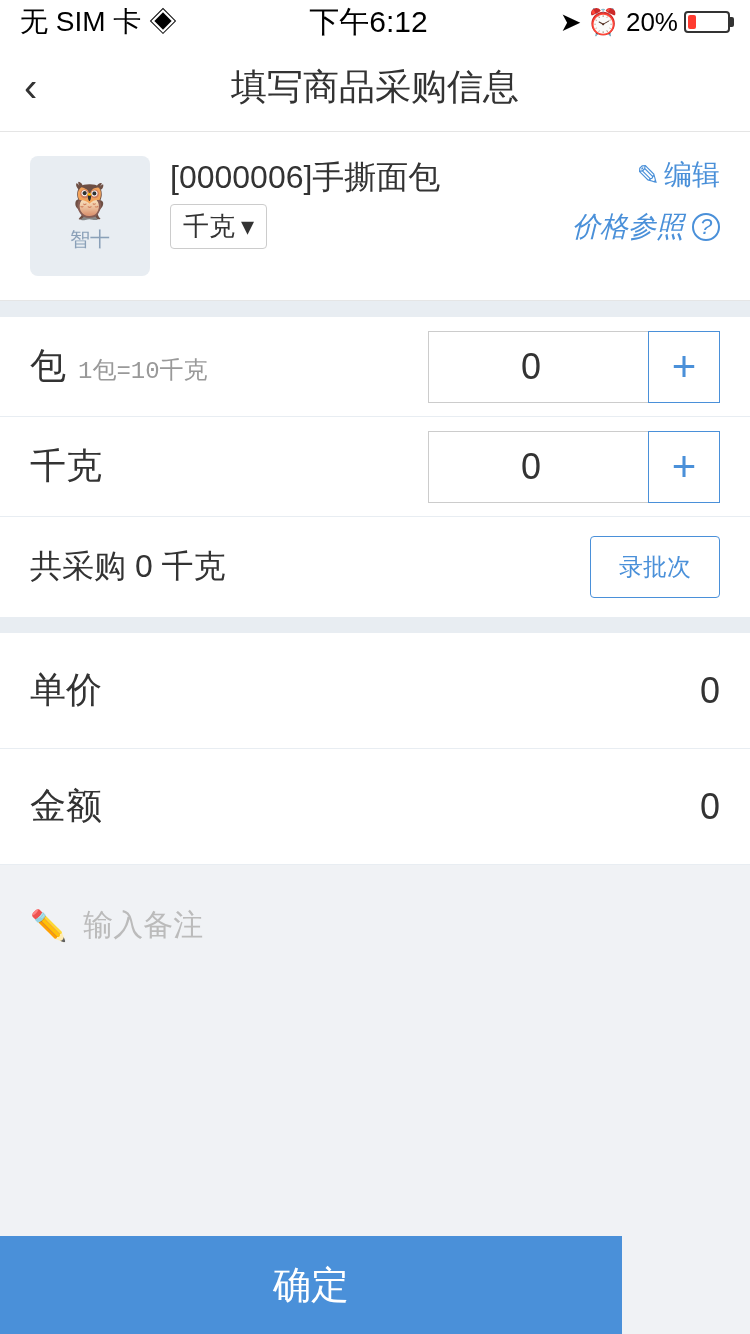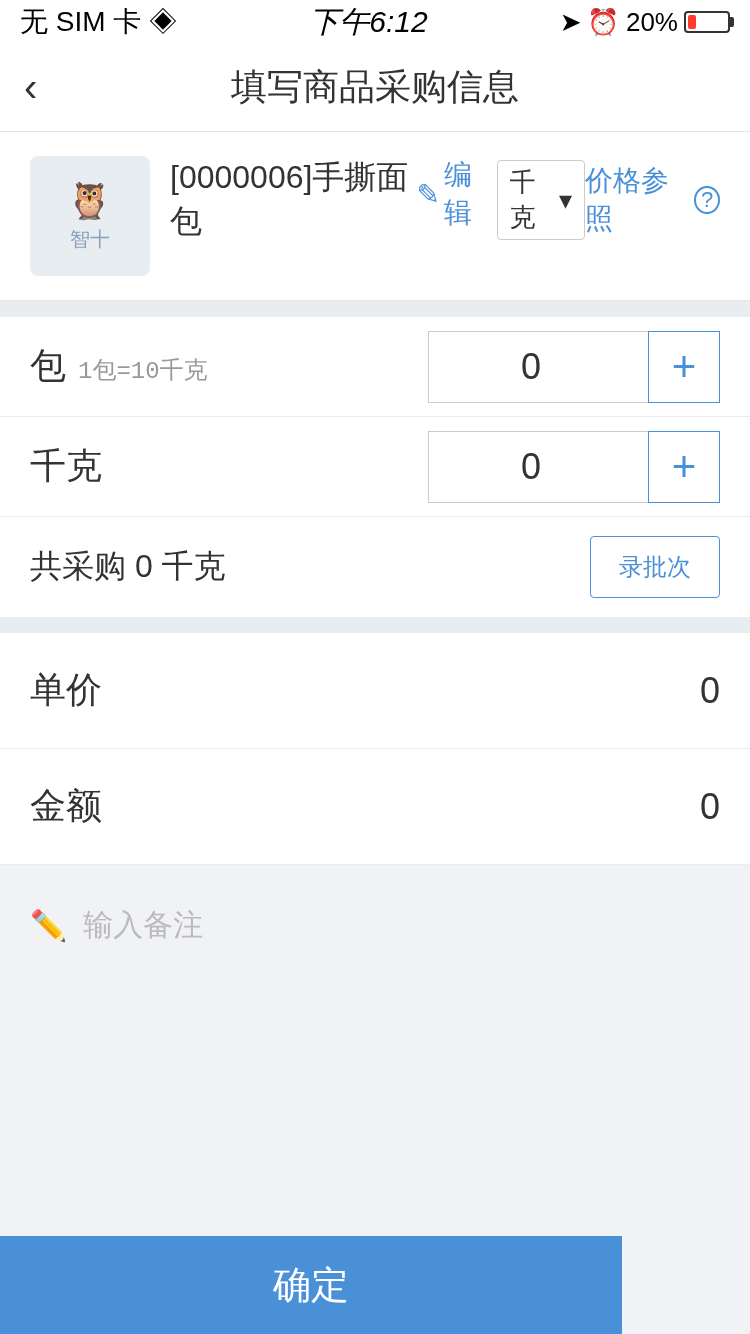--- a/index.html
+++ b/index.html
@@ -19,21 +19,21 @@
       height: 44px;
       background: #fff;
       display: flex;
       align-items: center;
       justify-content: space-between;
       padding: 0 20px;
       font-size: 28px;
       color: #000;
     }
     .status-left { display: flex; align-items: center; gap: 8px; }
-    .status-center { font-size: 30px; font-weight: 400; font-style: italic; }
+    .status-center { font-size: 30px; font-weight: 400; }
     .status-right { display: flex; align-items: center; gap: 6px; font-size: 26px; }
     .battery-icon {
       width: 46px; height: 22px;
       border: 2px solid #333;
       border-radius: 4px;
       position: relative;
       display: inline-flex;
       align-items: center;
       padding: 2px;
     }
@@ -111,20 +111,21 @@
       font-size: 36px;
       color: #8aa0b8;
     }
     .owl-text {
       font-size: 20px;
       color: #8aa0b8;
     }
     .product-info {
       flex: 1;
       display: flex;
+      flex-direction: column;
       gap: 4px;
     }
     .product-header {
       display: flex;
       justify-content: space-between;
       align-items: flex-start;
     }
     .product-name {
       font-size: 32px;
       color: #333;
@@ -161,20 +162,21 @@
       gap: 6px;
       cursor: pointer;
     }
     .price-ref {
       display: flex;
       align-items: center;
       gap: 8px;
       color: #4a90d9;
       font-size: 28px;
       cursor: pointer;
+      font-style: italic;
     }
     .price-ref-help {
       width: 28px; height: 28px;
       border: 2px solid #4a90d9;
       border-radius: 50%;
       display: flex;
       align-items: center;
       justify-content: center;
       font-size: 22px;
       color: #4a90d9;

